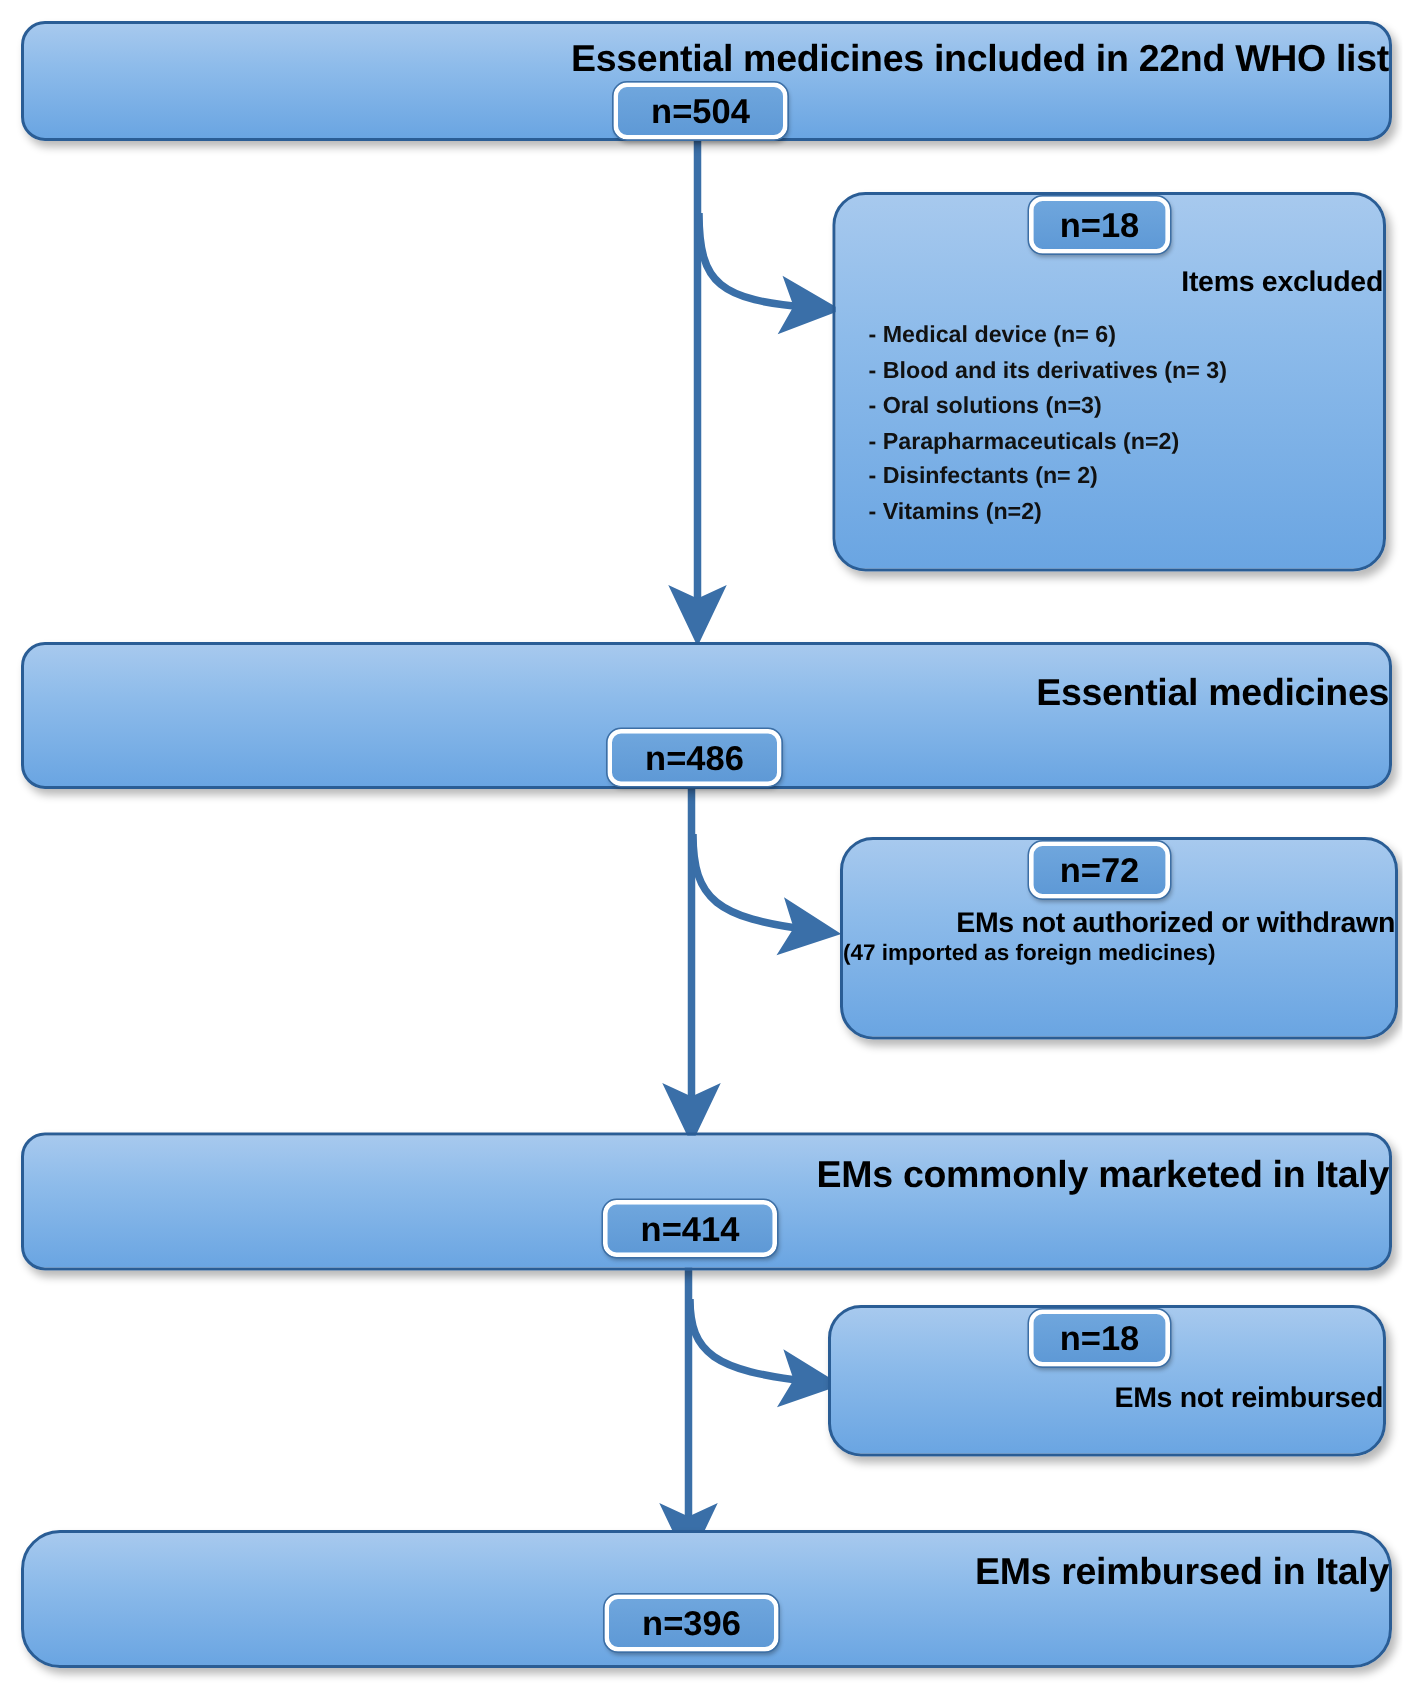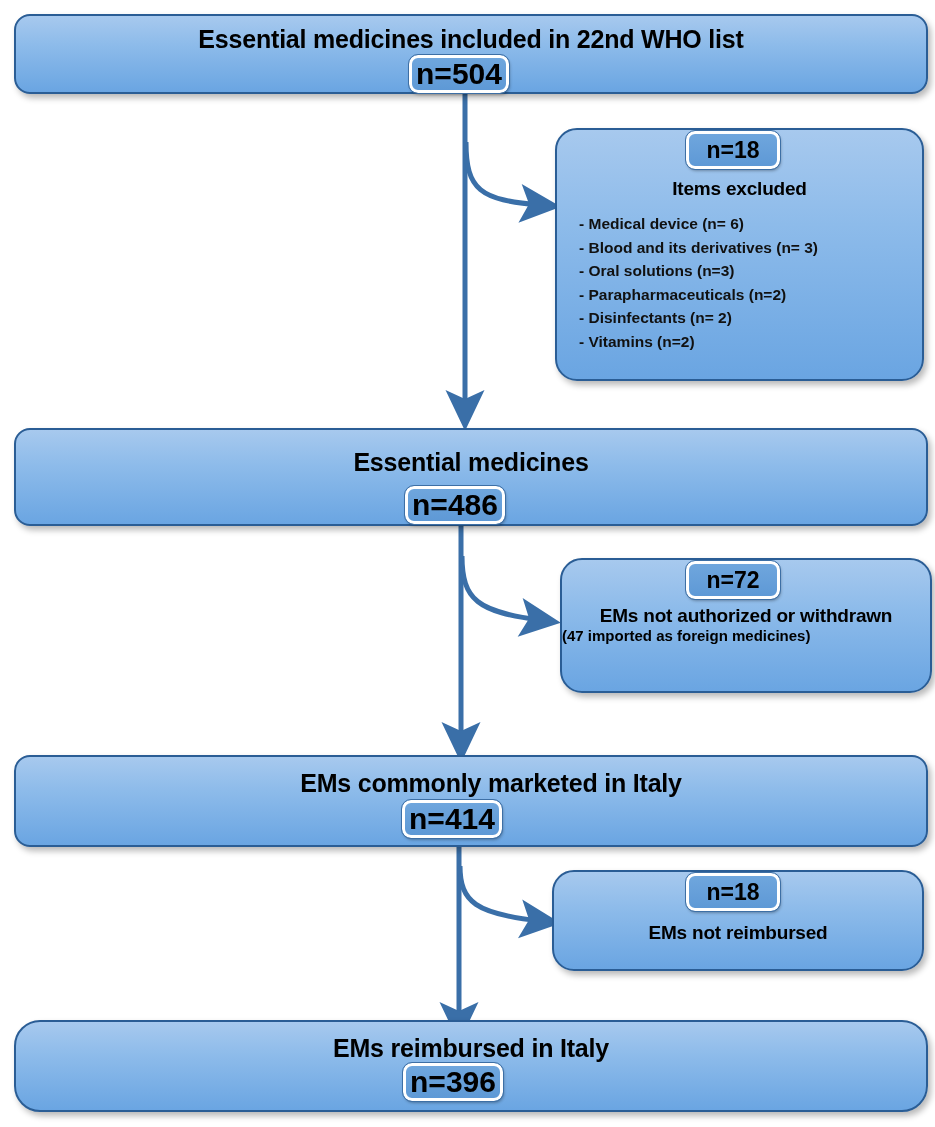--- a/index.html
+++ b/index.html
@@ -31,21 +31,21 @@
     box-shadow: 3px 4px 6px rgba(0,0,0,0.28);
   }
   .box.main {
     border-radius: 16px;
   }
   .box.side {
     border-radius: 22px;
   }
 
   .box-title {
-    text-align: center;
+    text-align: right;
     font-weight: bold;
     color: #000000;
     letter-spacing: -0.2px;
     line-height: 1.12;
   }
   .main .box-title {
     font-size: 25px;
     padding-top: 9px;
   }
   .side .box-title {
@@ -70,23 +70,23 @@
     color: #000;
     font-weight: bold;
     text-align: center;
     box-shadow: 1px 2px 3px rgba(0,0,0,0.30);
     white-space: nowrap;
     display: flex;
     align-items: center;
     justify-content: center;
   }
   .nbadge.main-badge {
-    font-size: 30px;
+    font-size: 23px;
     height: 38px;
-    width: 100px;
+    width: 116px;
   }
   .nbadge.side-badge {
     font-size: 23px;
     height: 38px;
     width: 94px;
   }
 
   
   .excl-list {
     position: absolute;

